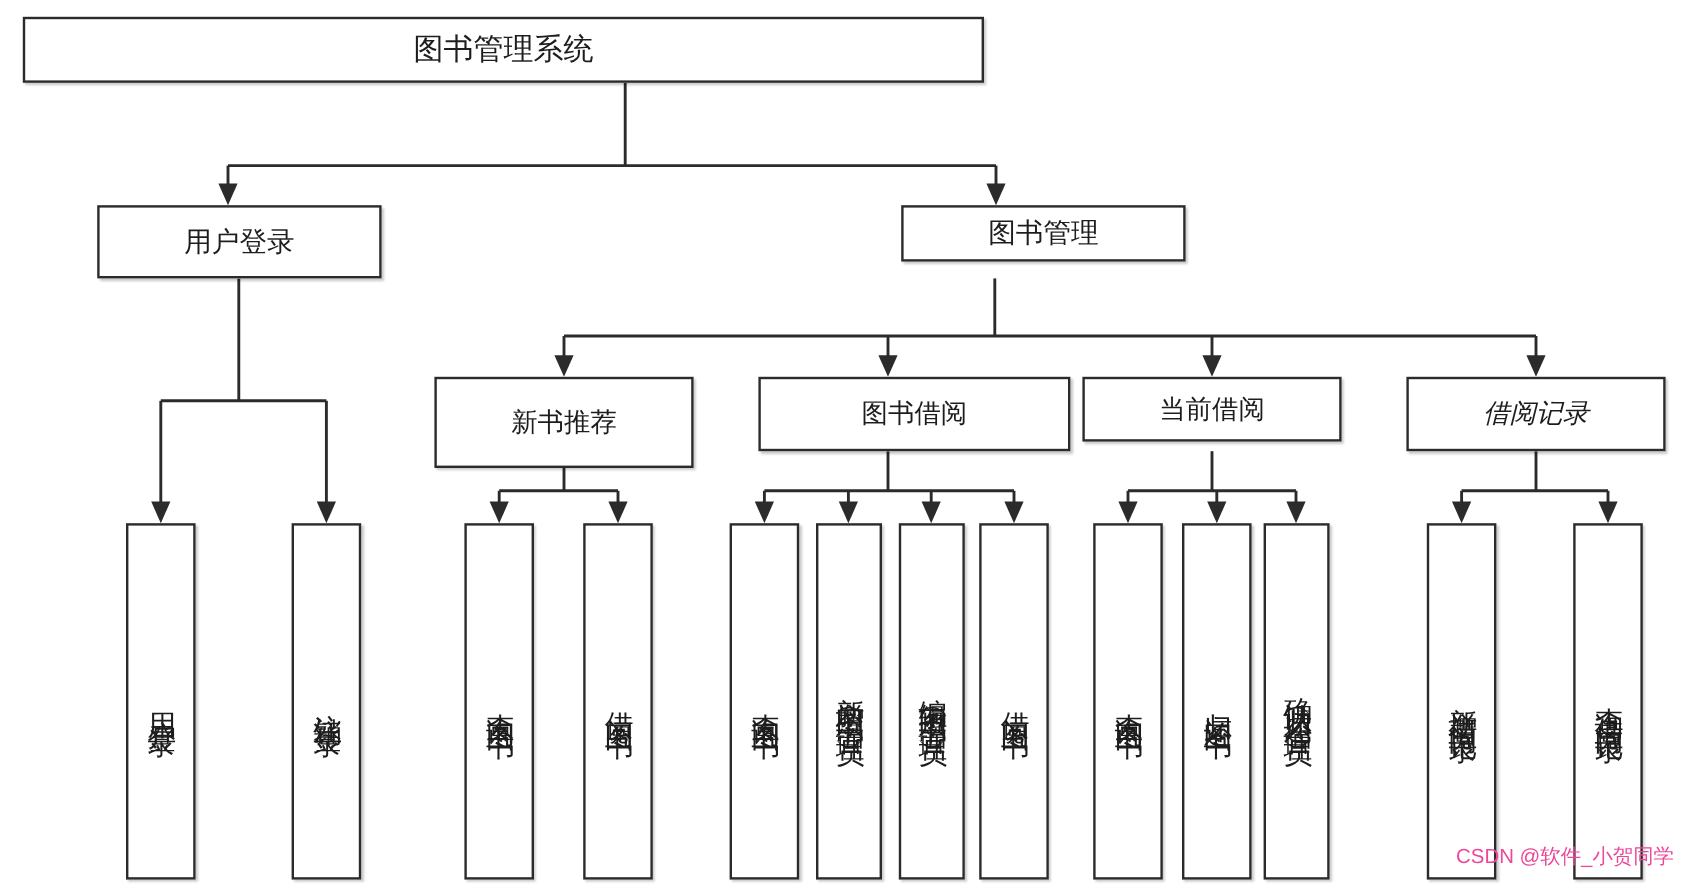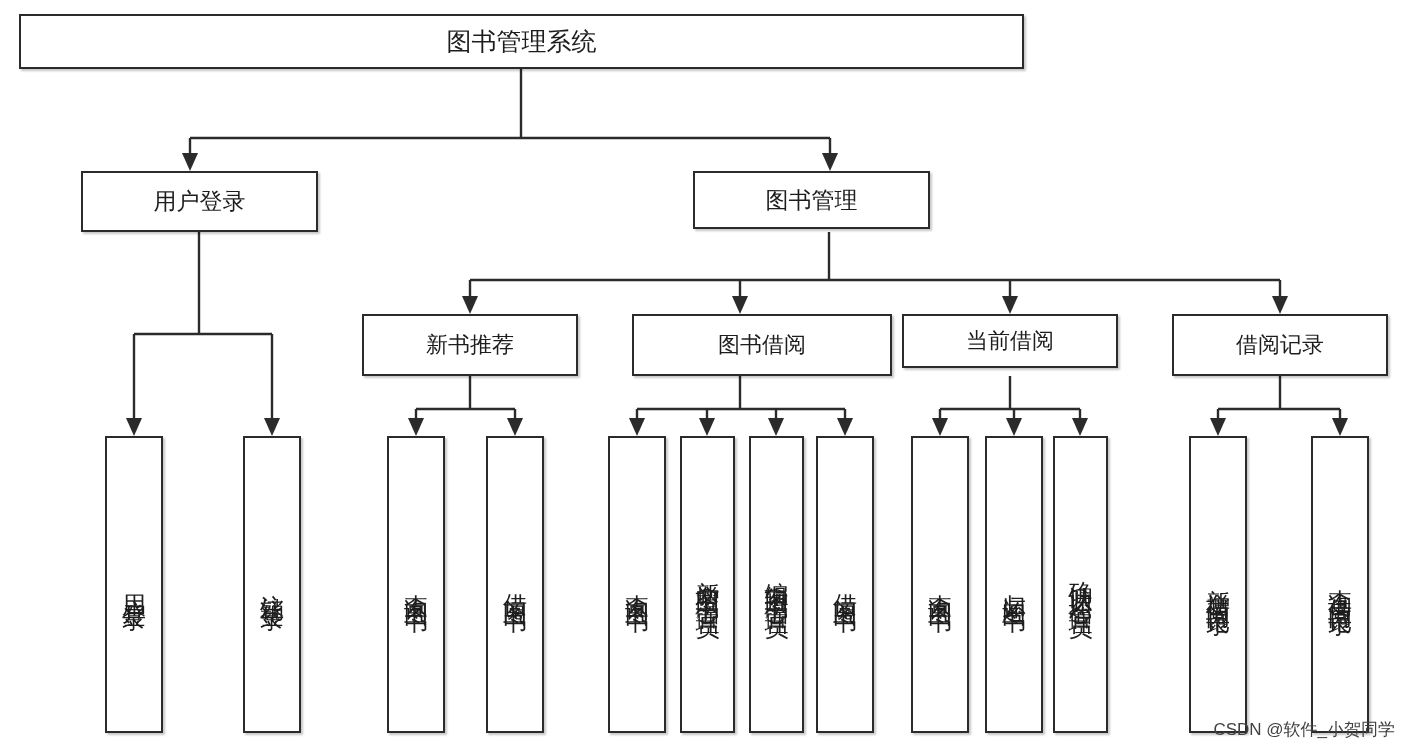--- a/index.html
+++ b/index.html
@@ -47,23 +47,23 @@
     white-space:normal;
     max-height:100%;
   }
 
   svg#links{position:absolute;left:0;top:0;width:1405px;height:747px;z-index:1;}
   svg#links path, svg#links line{stroke:#2b2b2b;stroke-width:2.4;fill:none;}
   svg#links polygon{fill:#2b2b2b;}
 
   #watermark{
     position:absolute;
-    right:10px;bottom:6px;
+    right:10px;bottom:22px;
     font-size:17px;
-    color:#404040;
+    color:#ec4899;
     z-index:5;
     white-space:nowrap;
     pointer-events:none;
     text-align:right;
   }
 </style>
 </head>
 <body>
 
 <div id="canvas">
@@ -125,41 +125,41 @@
     <polygon points="1072,418 1088,418 1080,436"></polygon>
 
     <line x1="1280" y1="376" x2="1280" y2="409"></line>
     <line x1="1218" y1="409" x2="1340" y2="409"></line>
     <line x1="1218" y1="409" x2="1218" y2="420"></line>
     <polygon points="1210,418 1226,418 1218,436"></polygon>
     <line x1="1340" y1="409" x2="1340" y2="420"></line>
     <polygon points="1332,418 1348,418 1340,436"></polygon>
   </svg>
 
-  <div class="node root" style="left:19px;top:14px;width:1005px;height:55px;">
+  <div class="node root" style="left:19px;top:14px;width:801px;height:55px;">
     <span class="lbl">图书管理系统</span>
   </div>
 
   <div class="node lvl2" style="left:81px;top:171px;width:237px;height:61px;">
     <span class="lbl">用户登录</span>
   </div>
-  <div class="node lvl2" style="left:693px;top:171px;width:237px;height:58px;">
+  <div class="node lvl2" style="left:751px;top:171px;width:237px;height:47px;">
     <span class="lbl">图书管理</span>
   </div>
 
-  <div class="node lvl3" style="left:362px;top:314px;width:216px;height:62px;">
+  <div class="node lvl3" style="left:362px;top:314px;width:216px;height:76px;">
     <span class="lbl">新书推荐</span>
   </div>
   <div class="node lvl3" style="left:632px;top:314px;width:260px;height:62px;">
     <span class="lbl">图书借阅</span>
   </div>
   <div class="node lvl3" style="left:902px;top:314px;width:216px;height:54px;">
     <span class="lbl">当前借阅</span>
   </div>
-  <div class="node lvl3" style="left:1172px;top:314px;width:216px;height:62px;">
+  <div class="node lvl3" style="left:1172px;top:314px;width:216px;height:62px;font-style:italic;">
     <span class="lbl">借阅记录</span>
   </div>
 
   <div class="node leaf" style="left:105px;top:436px;width:58px;height:297px;">
     <span class="lbl">用户登录</span>
   </div>
   <div class="node leaf" style="left:243px;top:436px;width:58px;height:297px;">
     <span class="lbl">注销登录</span>
   </div>
 

